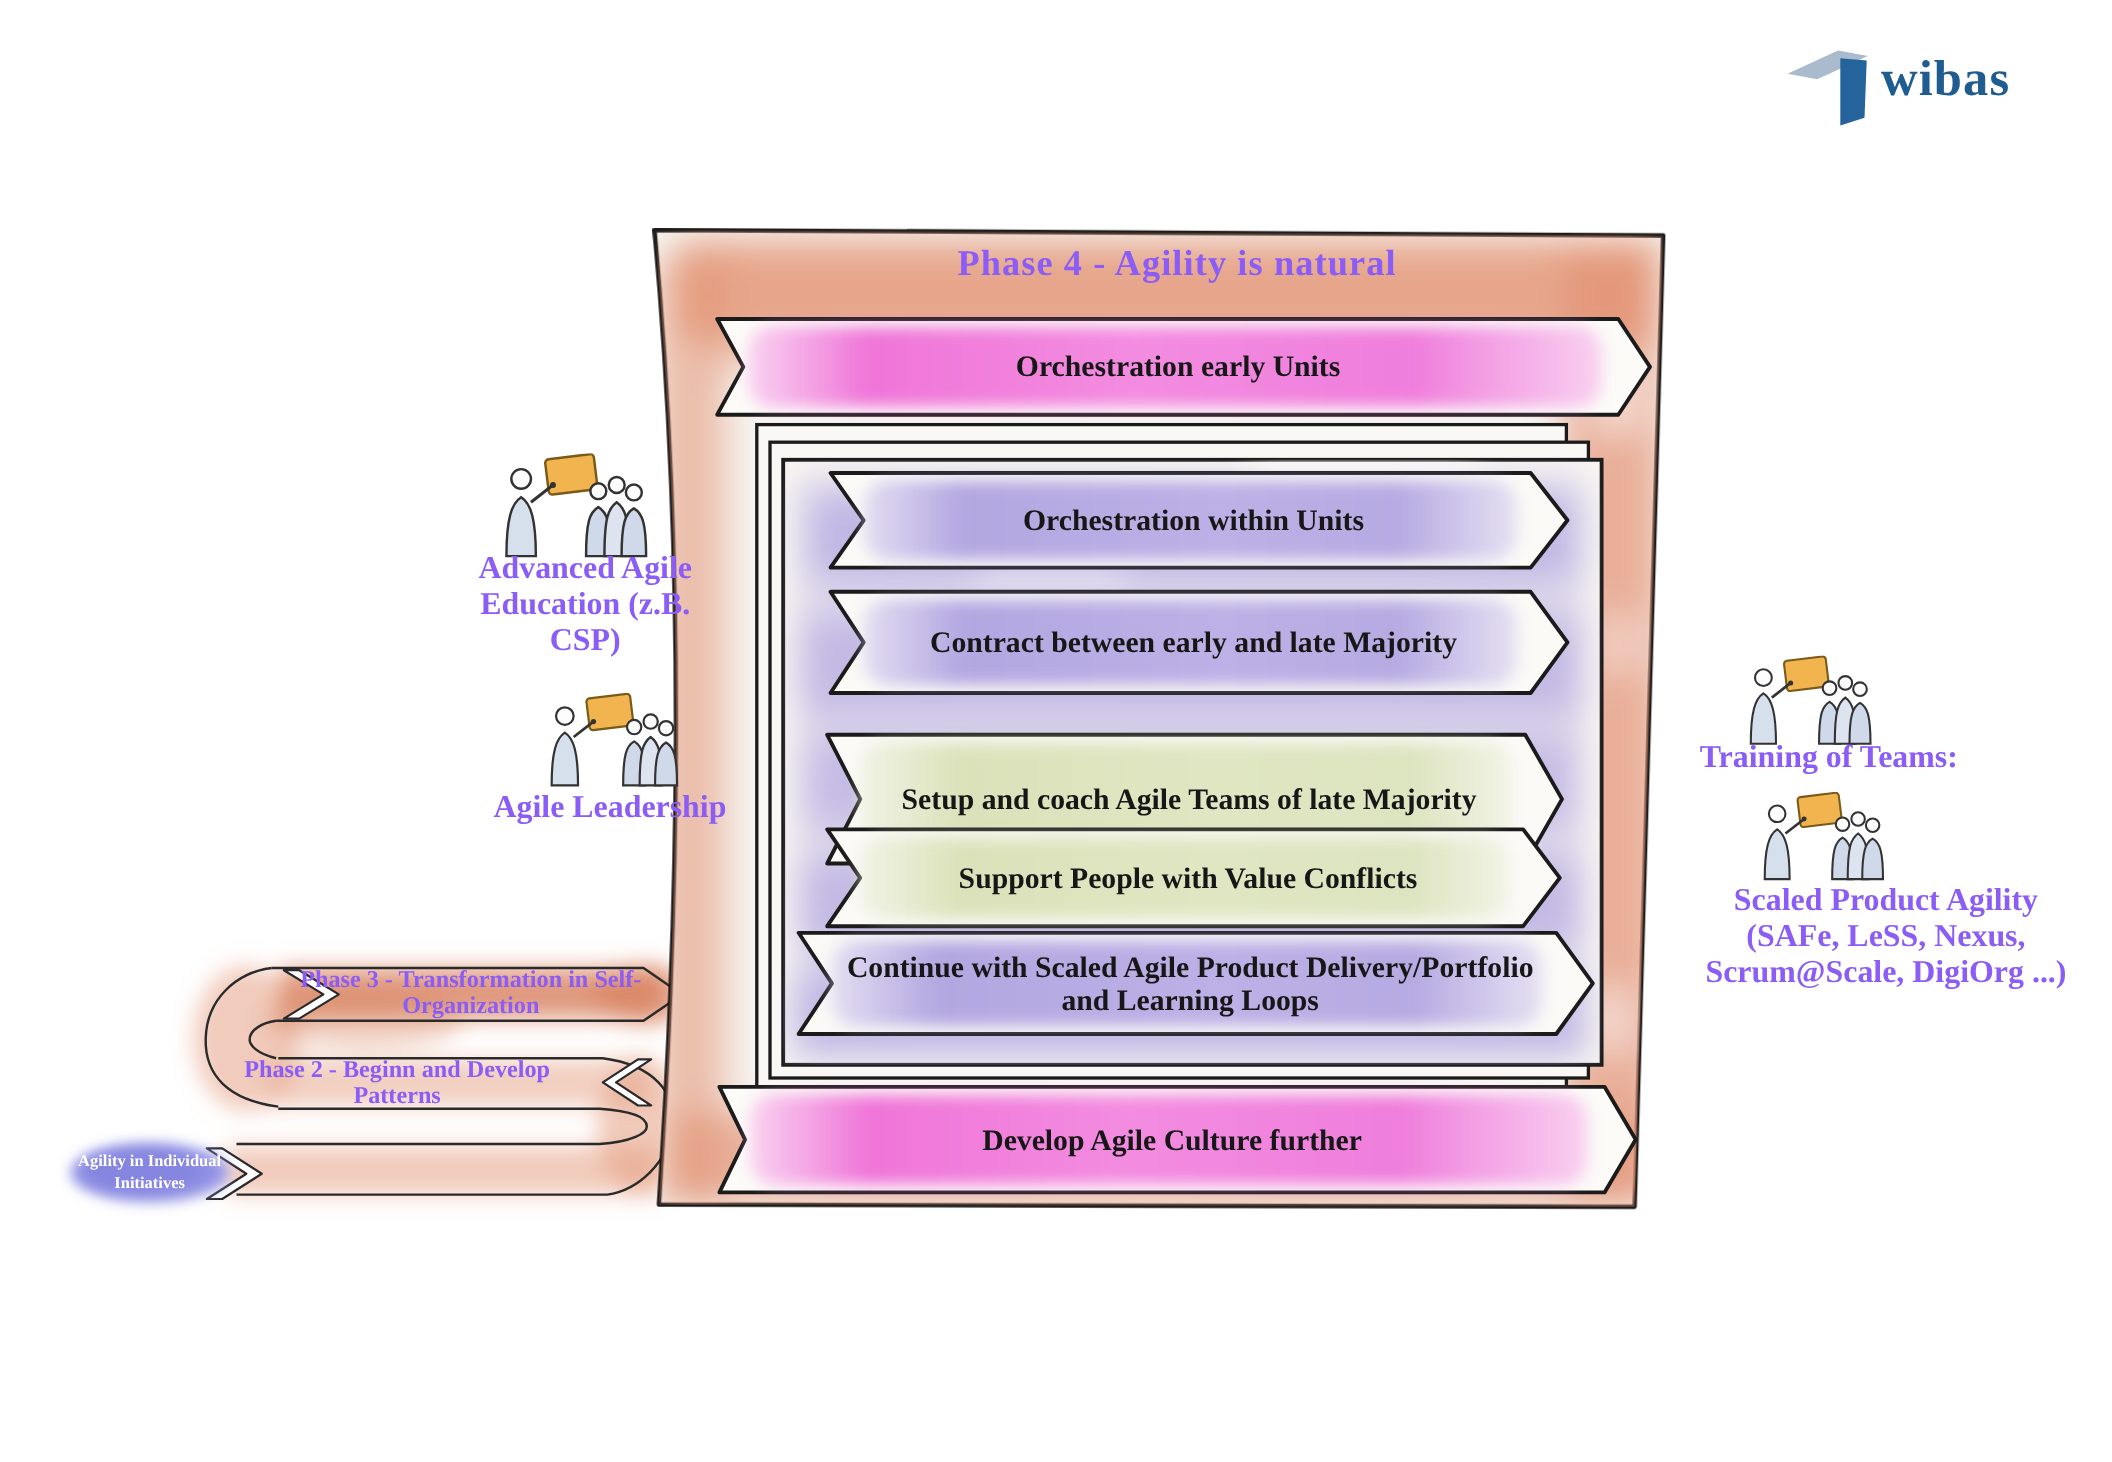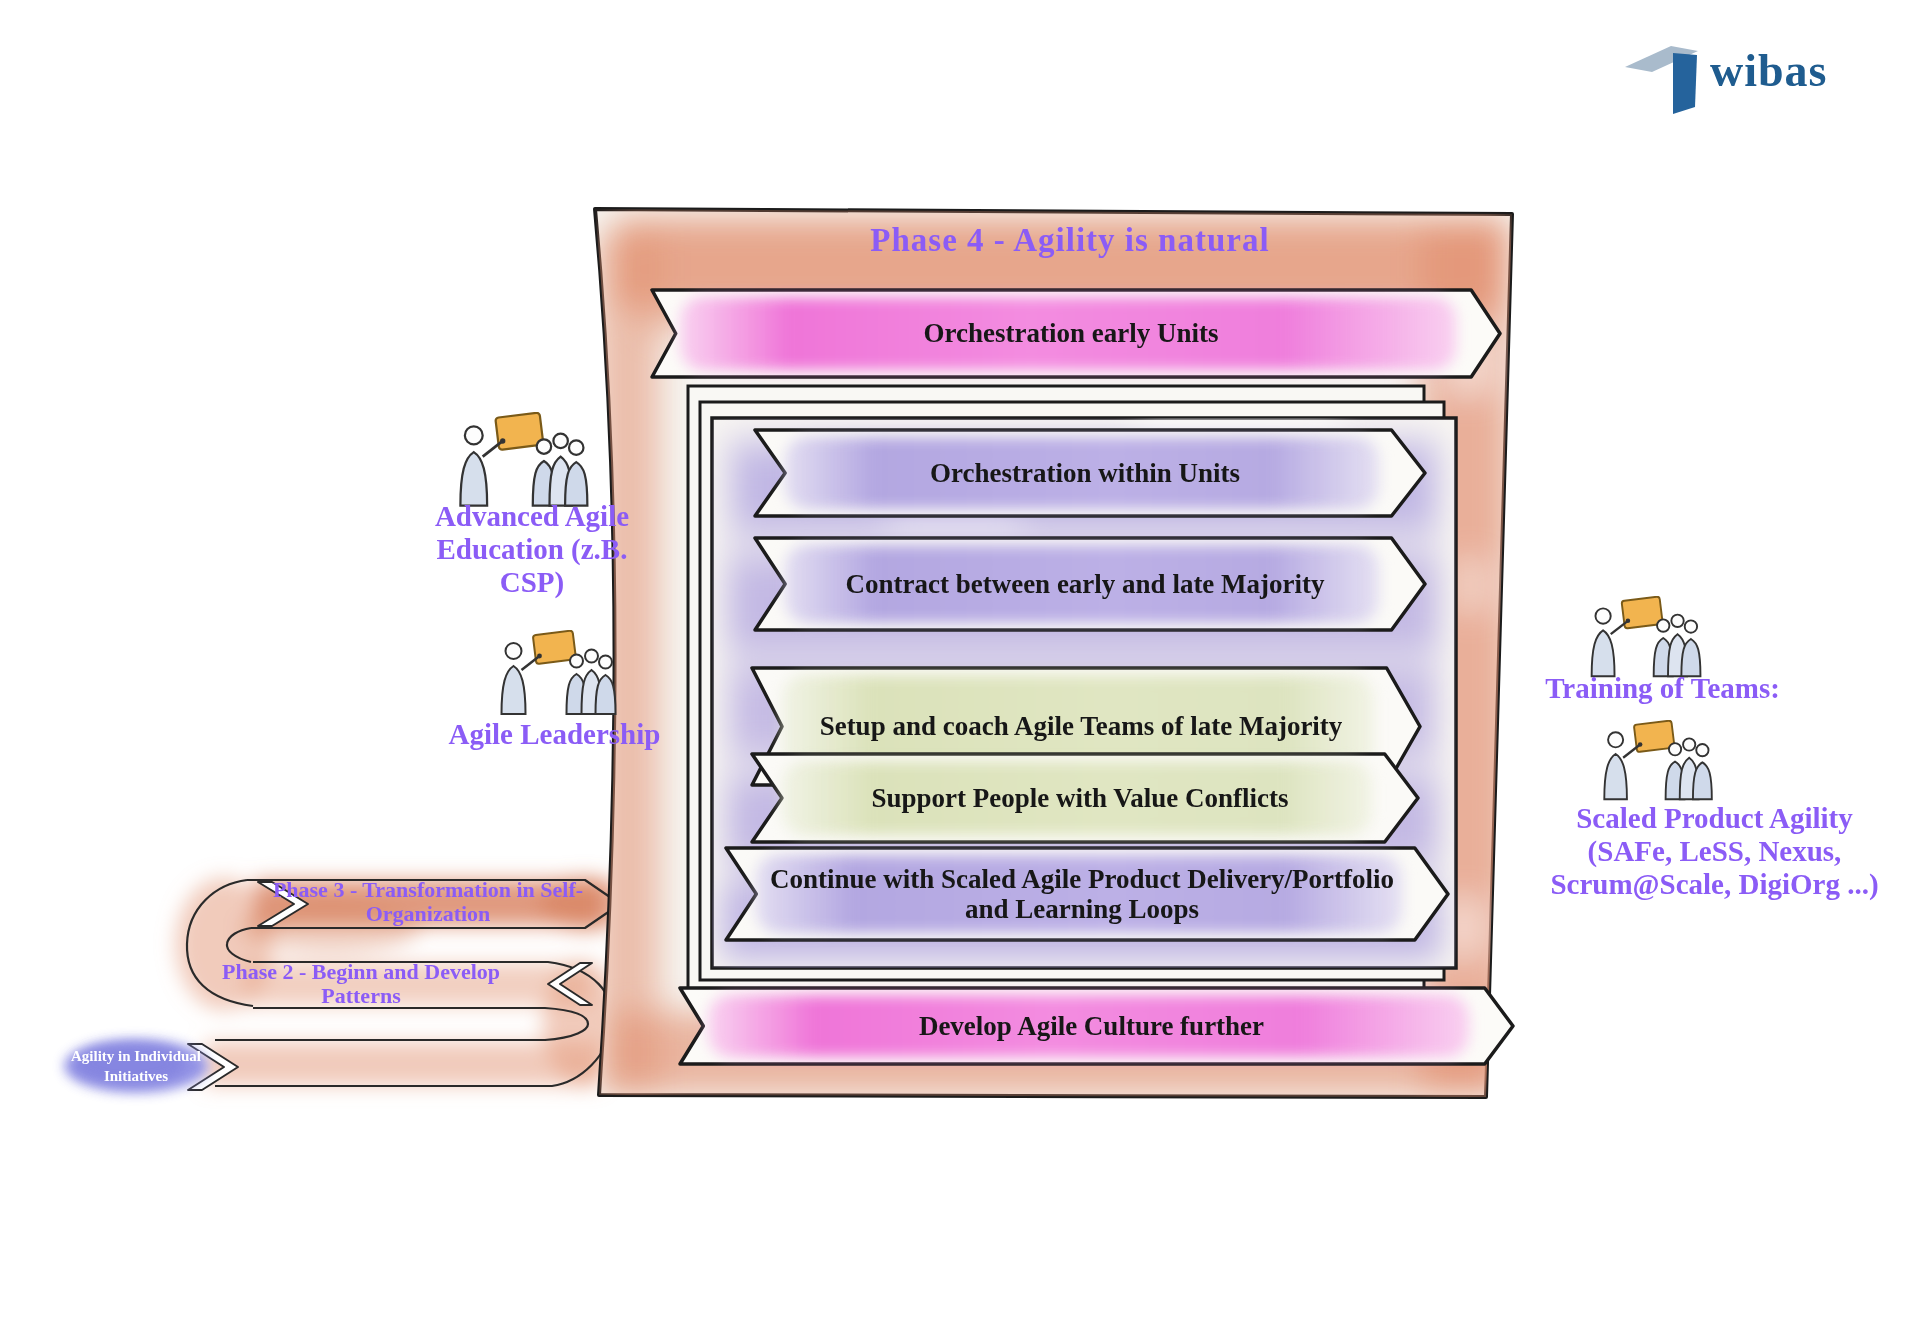--- a/index.html
+++ b/index.html
@@ -198,21 +198,21 @@
   </div>
 
   <div class="banner" style="left:726px;top:848px;width:722px;height:92px;">
     <svg class="bshape" viewBox="0 0 100 100" preserveAspectRatio="none">
       <polygon points="0,0 95.4,0 100,50 95.4,100 0,100 4.2,50" fill="#fbfaf7" stroke="#1b1b1b" stroke-width="3.5" vector-effect="non-scaling-stroke" stroke-linejoin="round"></polygon>
     </svg>
     <div class="wash wash-purple"></div>
     <div class="blabel">Continue with Scaled Agile Product Delivery/Portfolio and Learning Loops</div>
   </div>
 
-  <div class="banner" style="left:680px;top:988px;width:833px;height:76px;">
+  <div class="banner" style="left:654px;top:988px;width:833px;height:96px;">
     <svg class="bshape" viewBox="0 0 100 100" preserveAspectRatio="none">
       <polygon points="0,0 96.6,0 100,50 96.6,100 0,100 2.8,50" fill="#fcfbf8" stroke="#1b1b1b" stroke-width="3.5" vector-effect="non-scaling-stroke" stroke-linejoin="round"></polygon>
     </svg>
     <div class="wash wash-pink"></div>
     <div class="blabel">Develop Agile Culture further</div>
   </div>
 
   <svg class="icon-box" style="left:450px;top:412px;" width="150" height="98" viewBox="0 0 130 88">
       <use href="#trainer-icon"></use>
     </svg>

